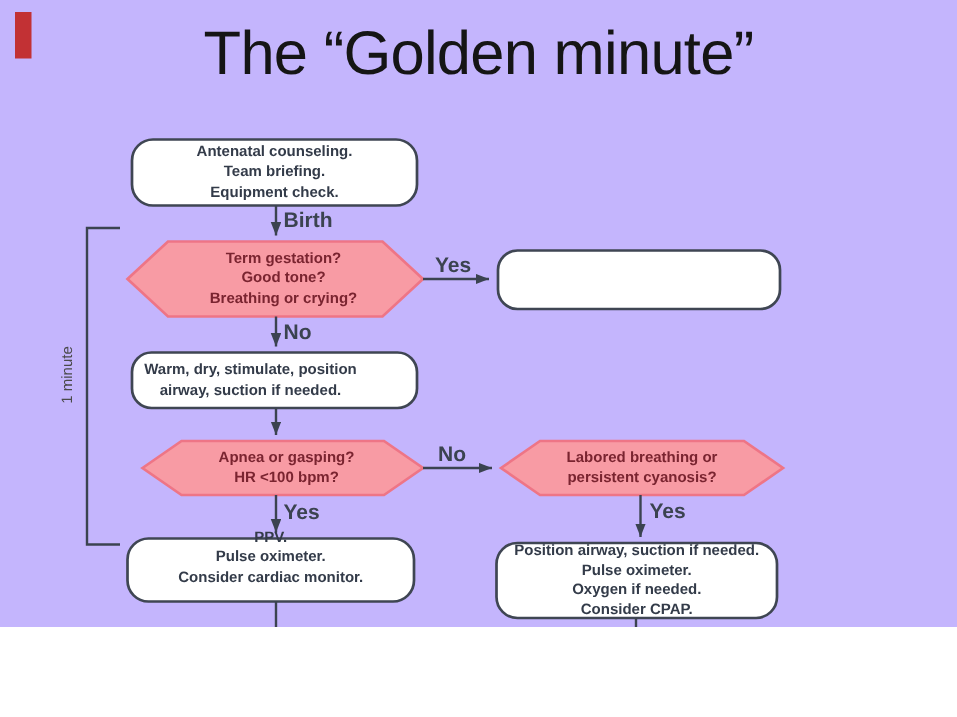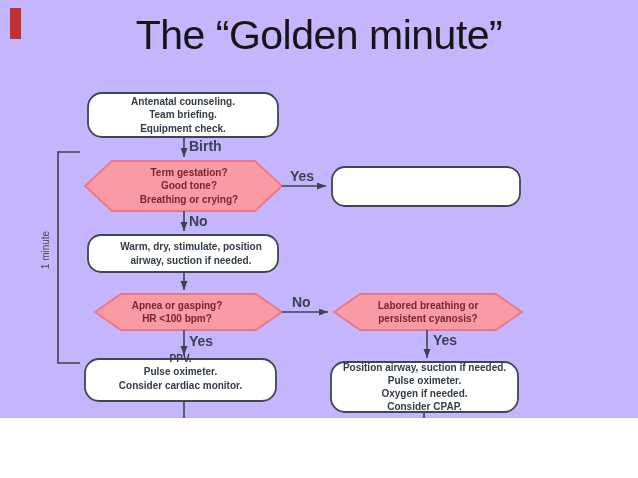--- a/index.html
+++ b/index.html
@@ -135,23 +135,23 @@
     <line class="plain" x1="184" y1="401" x2="184" y2="421"></line>
     <line class="plain" x1="424" y1="412" x2="424" y2="431"></line>
   </svg>
 
   <div class="node-text" style="left:88px; top:93px; width:190px; height:44px;">Antenatal counseling.
 Team briefing.
 Equipment check.</div>
   <div class="node-text decision-text" style="left:106px; top:161px; width:166px; height:50px;">Term gestation?
 Good tone?
 Breathing or crying?</div>
-  <div class="node-text" style="left:96px; top:235px; width:190px; height:37px;text-align:center;">Warm, dry, stimulate, position
+  <div class="node-text" style="left:72px; top:235px; width:190px; height:37px;text-align:center;">Warm, dry, stimulate, position
 airway, suction if needed.</div>
-  <div class="node-text decision-text" style="left:101px; top:294px; width:152px; height:36px;">Apnea or gasping?
+  <div class="node-text decision-text" style="left:115px; top:294px; width:152px; height:36px;">Apnea or gasping?
 HR &lt;100 bpm?</div>
   <div class="node-text decision-text" style="left:354px; top:294px; width:148px; height:36px;text-align:center;">Labored breathing or
 persistent cyanosis?</div>
   <div class="node-text" style="left:85px; top:351px; width:191px; height:42px;">PPV.
 Pulse oximeter.
 Consider cardiac monitor.</div>
   <div class="node-text" style="left:331px; top:362px; width:187px; height:50px;">Position airway, suction if needed.
 Pulse oximeter.
 Oxygen if needed.
 Consider CPAP.</div>

